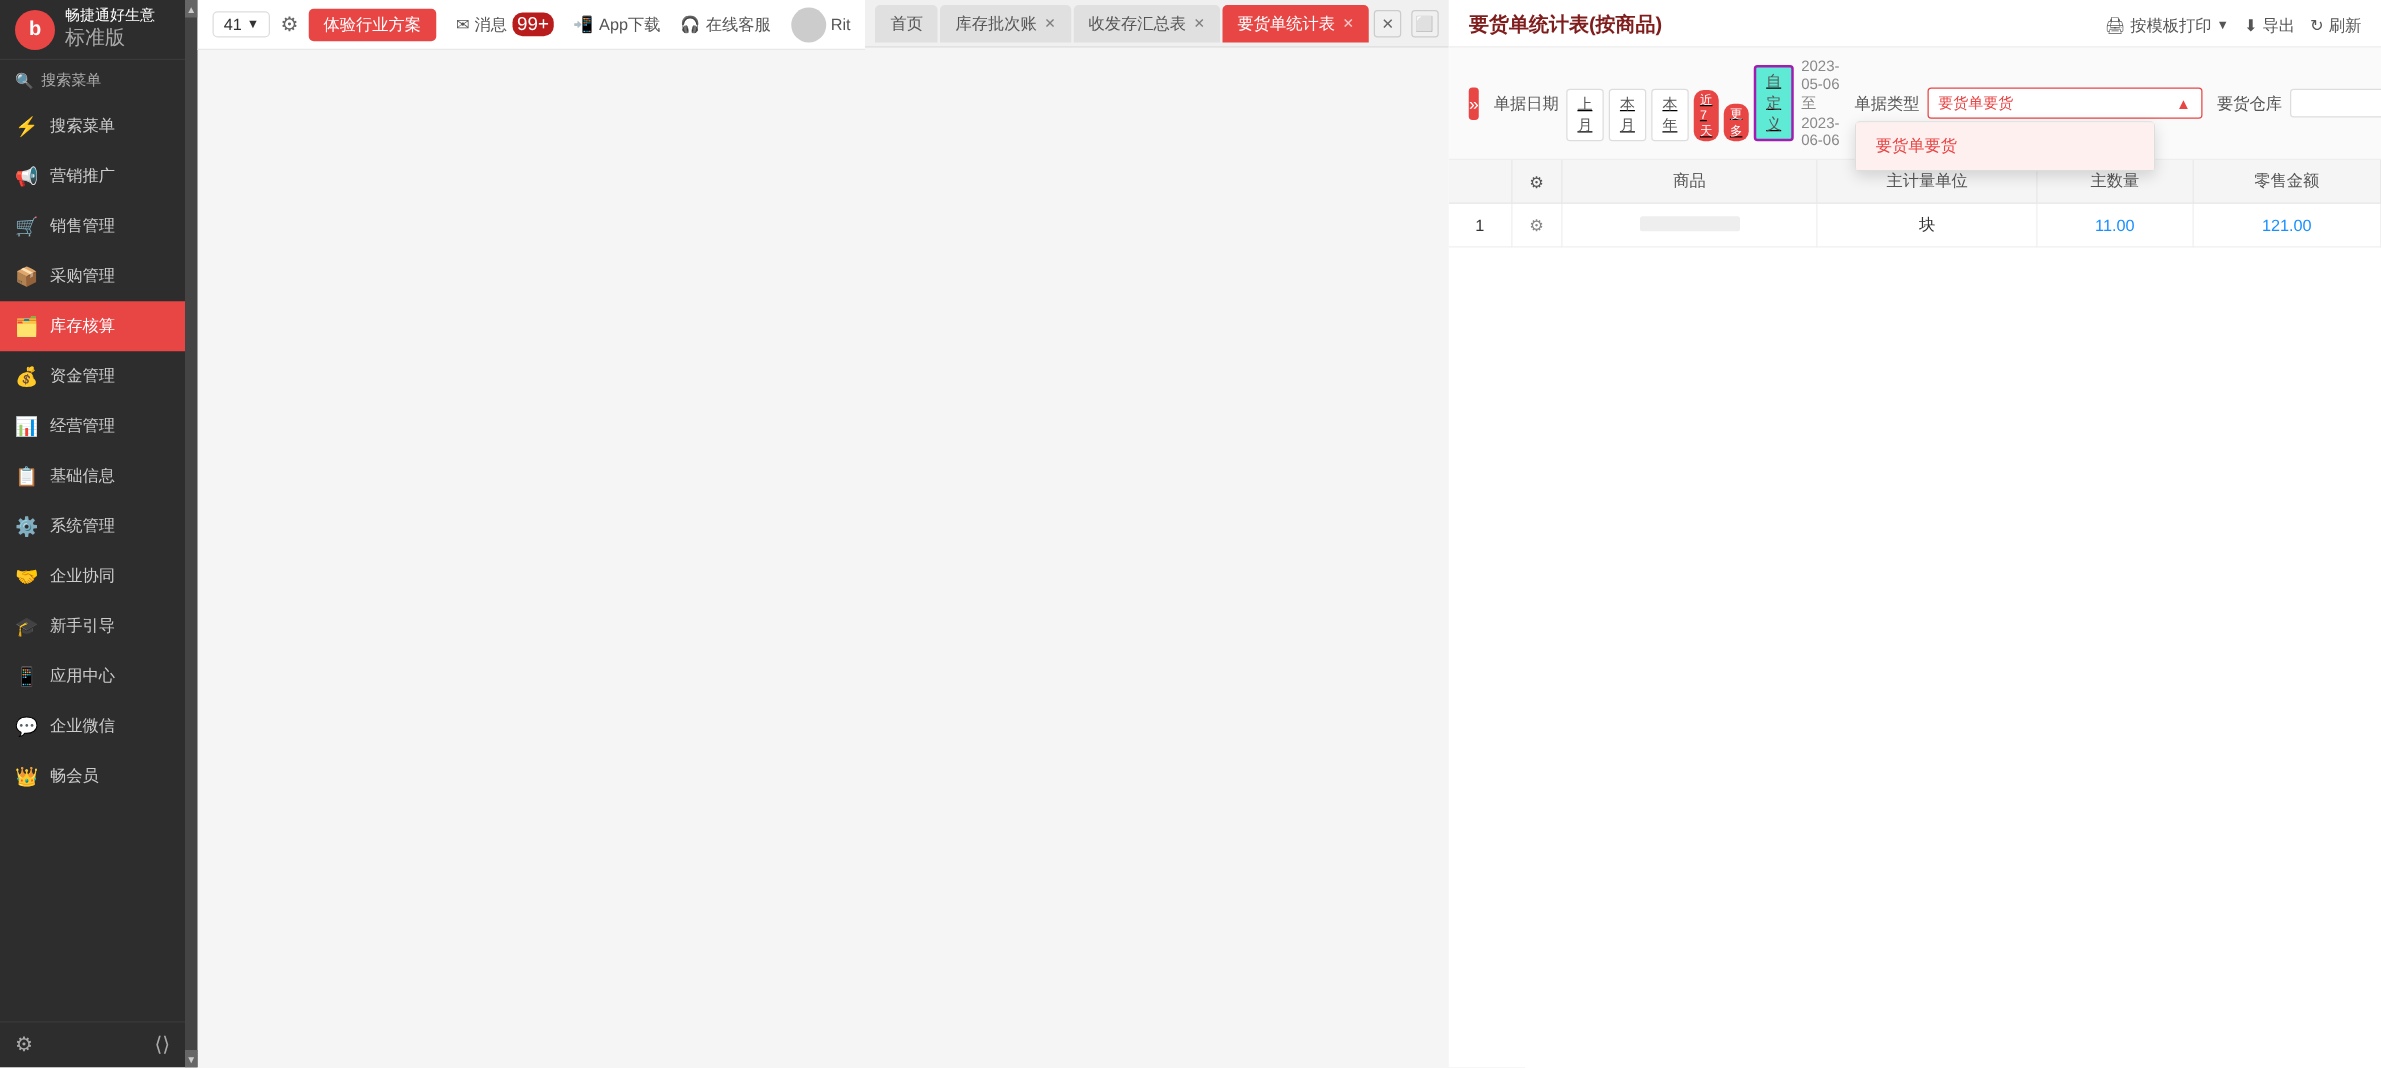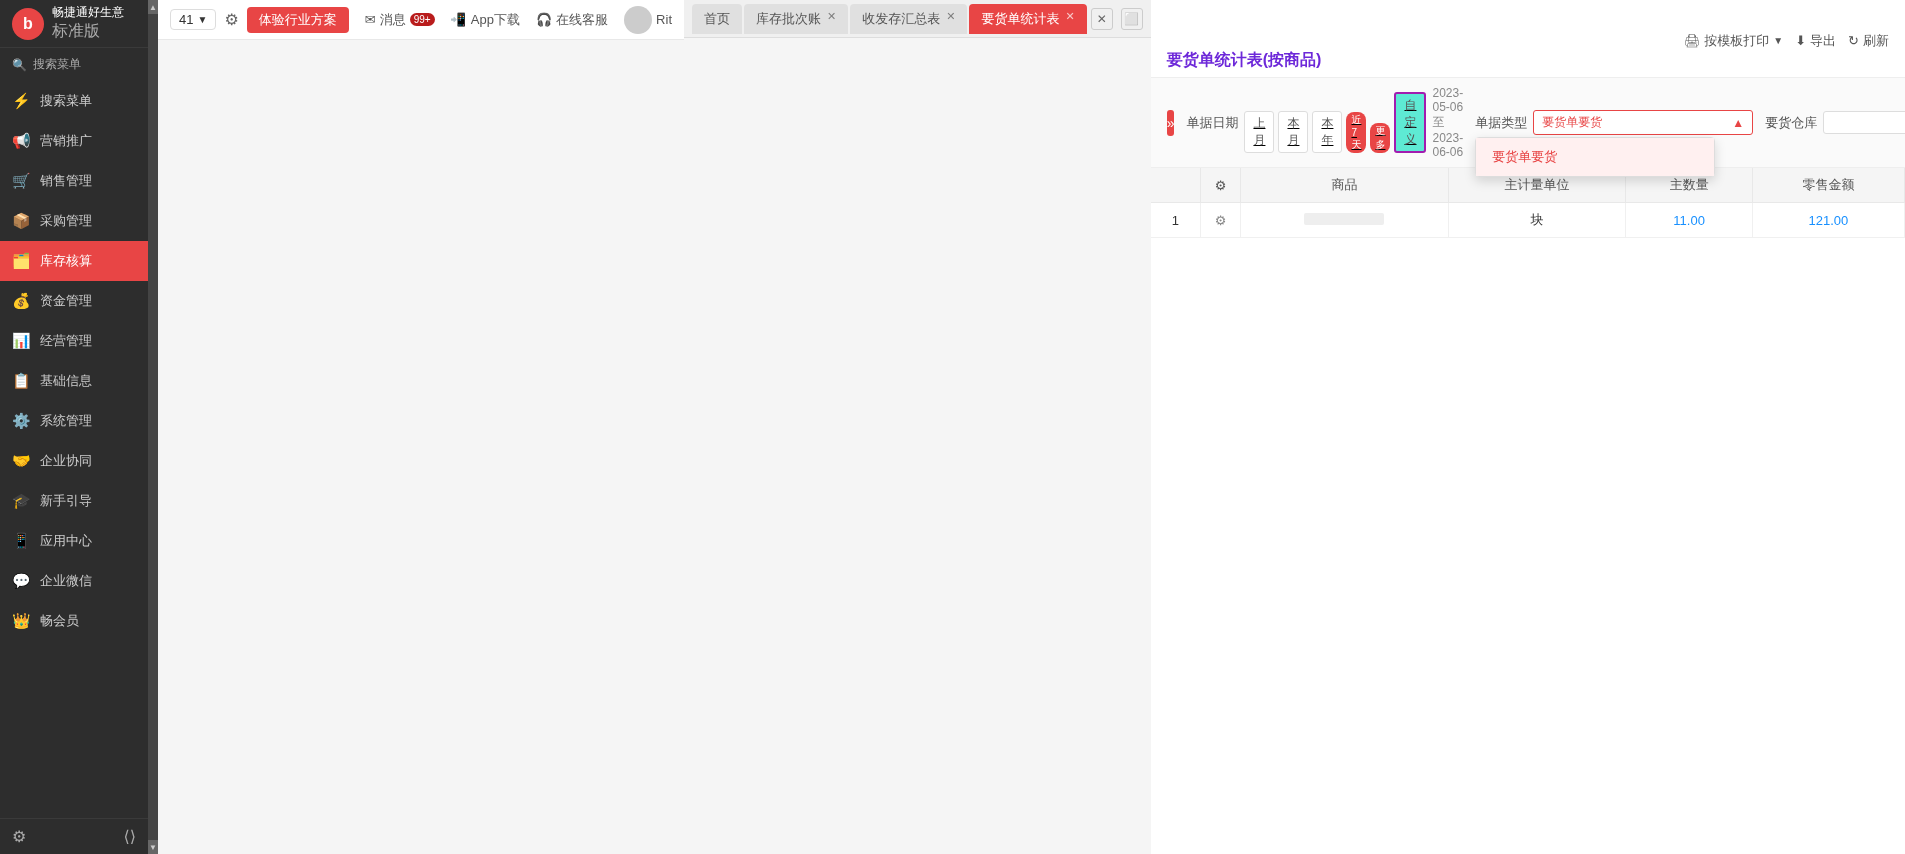--- a/index.html
+++ b/index.html
@@ -147,21 +147,21 @@
       align-items: center;
       gap: 4px;
       cursor: pointer;
       color: #555;
       font-size: 13px;
     }
     .badge {
       background: #b91c1c;
       color: white;
       border-radius: 8px;
-      font-size: 10px;
+      font-size: 15px;
       padding: 1px 4px;
       min-width: 18px;
       text-align: center;
     }
     .topbar-avatar {
       width: 28px;
       height: 28px;
       background: #ccc;
       border-radius: 50%;
     }
@@ -172,20 +172,21 @@
       background: #f0f0f0;
       display: flex;
       align-items: center;
       padding: 0 8px;
       border-bottom: 1px solid #ddd;
       flex-shrink: 0;
       gap: 2px;
     }
     .tab {
       display: flex;
+      align-items: center;
       padding: 6px 12px;
       cursor: pointer;
       font-size: 13px;
       border-radius: 4px 4px 0 0;
       gap: 6px;
       color: #555;
       background: #e0e0e0;
       height: 30px;
     }
     .tab.active { background: #e84545; color: #fff; }
@@ -230,22 +231,21 @@
       display: flex;
       align-items: center;
       justify-content: space-between;
       padding: 10px 16px 6px;
       flex-shrink: 0;
       background: #fff;
     }
     .page-title-text {
       font-size: 16px;
       font-weight: bold;
-      color: #6d28d9;
-      margin-top: 40px;
+      color: #7f1d1d;
     }
     .page-header-actions {
       display: flex;
       align-items: center;
       gap: 12px;
     }
     .action-link {
       display: flex;
       align-items: center;
       gap: 4px;

